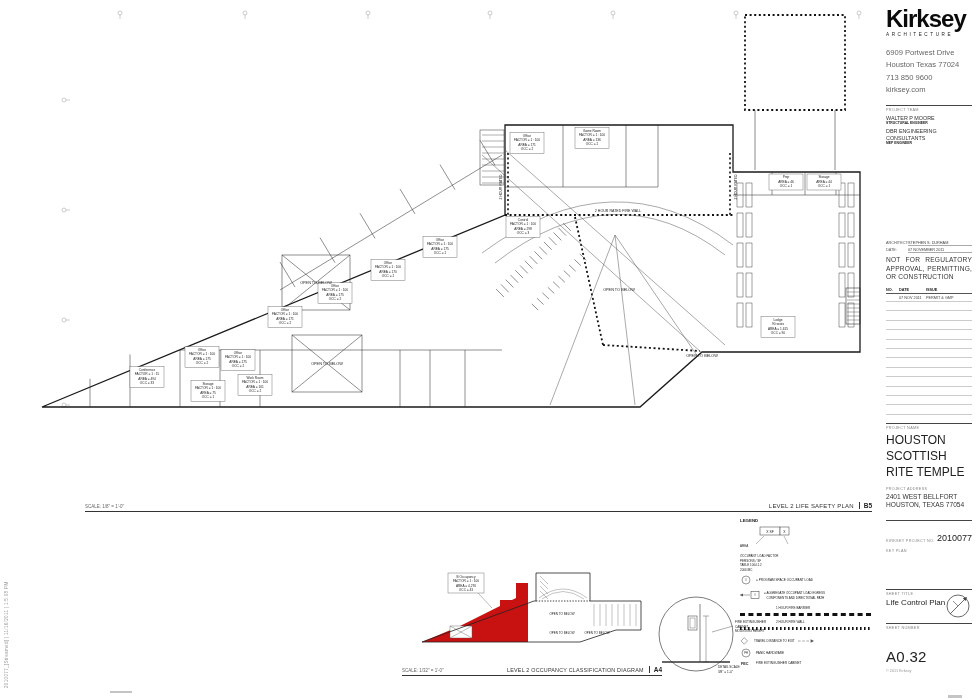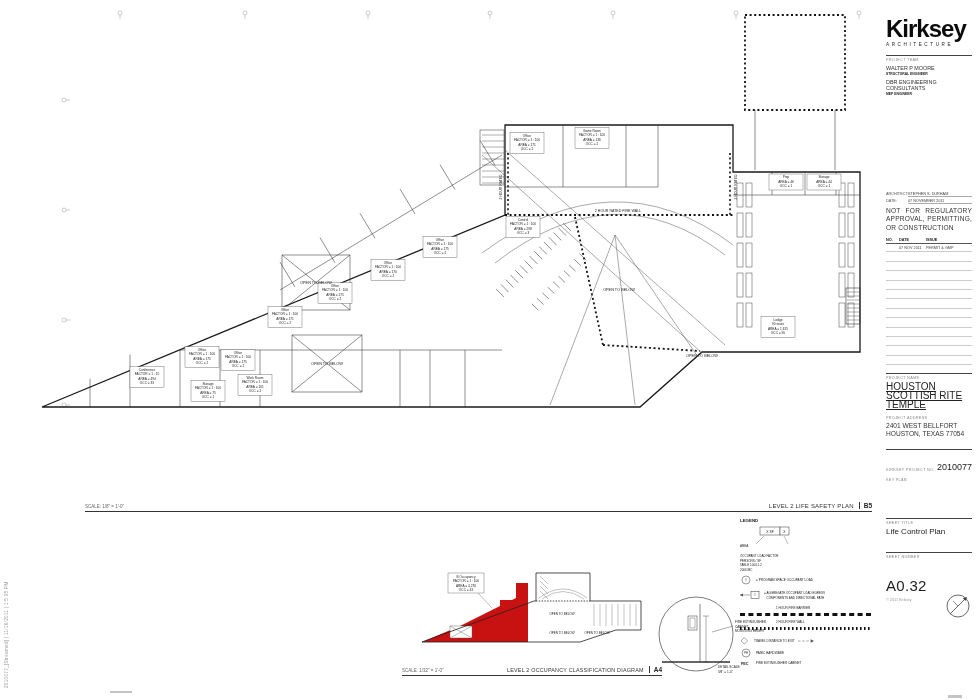--- a/index.html
+++ b/index.html
@@ -16,37 +16,37 @@
   .titlebar{position:absolute;border-bottom:1px solid #333;display:flex;align-items:flex-end;
     justify-content:space-between;padding-bottom:2px;}
   .titlebar .scale{font-size:4.5px;color:#666;}
   .titlebar .tright{display:flex;align-items:flex-end;}
   .titlebar .tname{font-size:6px;color:#333;letter-spacing:.2px;}
   .titlebar .tref{font-size:6.5px;font-weight:bold;color:#222;border-left:.8px solid #333;
     padding-left:4px;margin-left:5px;}
 
   
   .tb{position:absolute;left:886px;top:0;width:86px;height:700px;font-size:4px;color:#333;}
-  .tb .logo{font-size:24px;font-weight:800;letter-spacing:-1px;color:#0b0b0b;margin-top:16px;line-height:26px;}
+  .tb .logo{font-size:24px;font-weight:800;letter-spacing:-1px;color:#0b0b0b;margin-top:6px;line-height:26px;}
   .tb .logosub{font-size:4.6px;letter-spacing:2.6px;color:#222;margin-top:0;}
   .tb .addr{margin-top:10px;font-size:7.6px;color:#666;line-height:12.4px;}
   .tb .rule-dark{border-top:1px solid #444;margin-top:8px;}
   .tb .seclabel{font-size:3.8px;color:#888;margin-top:2px;letter-spacing:.3px;}
   .tb .team-name{font-size:5.4px;color:#333;margin-top:3px;line-height:6.2px;}
   .tb .team-role{font-size:3.4px;font-weight:bold;color:#222;margin-top:.5px;}
   .stamp-row{display:flex;font-size:3.8px;color:#555;margin-top:2px;}
   .stamp-row .lbl{width:22px;}
   .stamp-row .val{flex:1;border-bottom:.6px solid #aaa;color:#444;}
   .notice{font-size:6.6px;color:#333;line-height:8.6px;text-align:justify;margin-top:3px;letter-spacing:.2px;}
   .issue-head{display:flex;font-size:3.8px;font-weight:bold;color:#222;border-bottom:.7px solid #555;
     padding-bottom:1px;margin-top:3px;}
   .issue-row{display:flex;font-size:3.8px;color:#444;padding:1.5px 0;border-bottom:.6px solid #ccc;}
   .c-no{width:13px;} .c-date{width:27px;} .c-issue{flex:1;}
   .rule{height:8.4px;border-bottom:.6px solid #ccc;}
-  .proj-name{font-size:10px;color:#222;line-height:9px;margin-top:2px;text-decoration:underline;}
+  .proj-name{font-size:12px;color:#222;line-height:16px;margin-top:2px;}
   .proj-addr{font-size:6.6px;color:#333;line-height:8.4px;margin-top:2px;}
   .projno-row{display:flex;justify-content:space-between;align-items:flex-end;margin-top:12px;}
   .projno-row .num{font-size:9px;color:#222;}
   .sheet-title{font-size:8px;color:#222;margin-top:2px;}
   .sheet-num{font-size:15px;color:#222;margin-top:18px;letter-spacing:.3px;}
   .copyright{font-size:3.8px;color:#999;margin-top:4px;}
   .mark{position:absolute;background:#c4c4c4;}
 </style>
 </head>
 <body>
@@ -492,20 +492,26 @@
     <g>
       <text x="9" y="148.5" font-size="3.8" font-weight="bold">FEC</text>
       <text x="24" y="148.2" font-size="3.1">FIRE EXTINGUISHER CABINET</text>
     </g>
   </svg>
 
   <div class="tb">
     <div class="logo">Kirksey</div>
     <div class="logosub">ARCHITECTURE</div>
 
+    <div class="addr">
+      <div>6909 Portwest Drive</div>
+      <div>Houston Texas 77024</div>
+      <div>713 850 9600</div>
+      <div>kirksey.com</div>
+    </div>
 
     <div class="rule-dark"></div>
     <div class="seclabel">PROJECT TEAM</div>
     <div class="team-name">WALTER P MOORE</div>
     <div class="team-role">STRUCTURAL ENGINEER</div>
     <div class="team-name">DBR ENGINEERING CONSULTANTS</div>
     <div class="team-role">MEP ENGINEER</div>
 
     <div style="margin-top:96px;">
       <div class="stamp-row">

